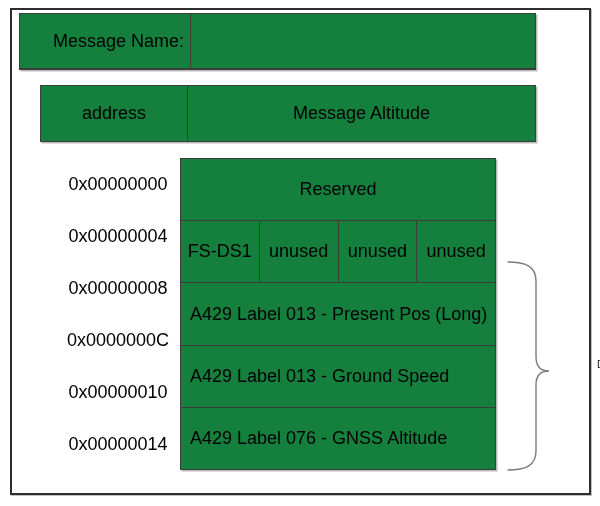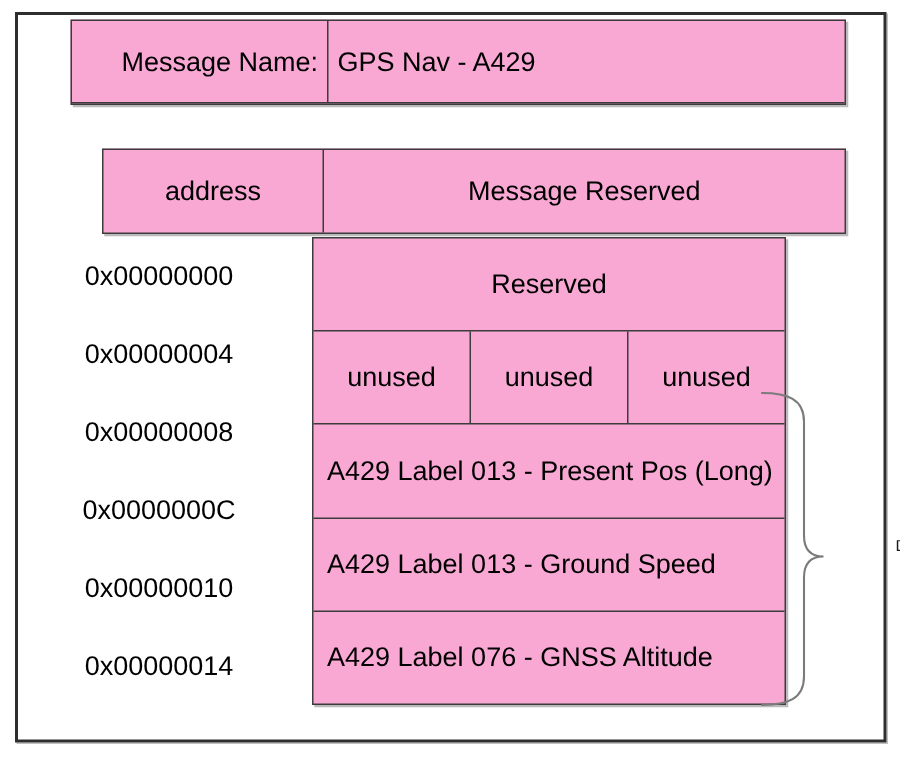--- a/index.html
+++ b/index.html
@@ -1,43 +1,43 @@
 <!DOCTYPE html>
 <html><head>
 <meta charset="utf-8">
 <style>
   html,body { margin:0; padding:0; background:#fff; }
   .canvas {
     position:relative; width:600px; height:506px; background:#fff;
     font-family:"Liberation Sans", sans-serif; color:#000; overflow:hidden;
   }
-  .box { box-sizing:border-box; border:1.5px solid #3c3c3c; background:#f9a8d4;
-         box-shadow:1.5px 1.5px 0 rgba(150,150,150,.65);margin-left:28px; }
+  .box { box-sizing:border-box; border:1.5px solid #3c3c3c; background:#15803d;
+         box-shadow:1.5px 1.5px 0 rgba(150,150,150,.65); }
   .outer {
     position:absolute; left:10px; top:8px; width:581px; height:487px;
     box-sizing:border-box; border:2px solid #2e2e2e; background:#fff;
     box-shadow:1px 1px 0 rgba(150,150,150,.6);
   }
   
   .info-table { position:absolute; left:19px; top:13px; width:517px; height:57px;
                 display:flex; flex-direction:column; font-size:18px; }
   .info-row { flex:1; display:flex; align-items:center; }
   .info-row.first { border-bottom:1.5px solid #3c3c3c; }
   .info-label { width:164px; border-right:1.5px solid #3c3c3c; text-align:right;
                 padding-right:6px; height:100%; display:flex; align-items:center;
                 justify-content:flex-end; }
   .info-value { flex:1; padding-left:6px; }
   
-  .header-table { position:absolute; left:40px; top:99px; width:496px; height:57px;
+  .header-table { position:absolute; left:40px; top:85px; width:496px; height:57px;
                   display:flex; font-size:18px; }
   .addr-head { width:146px; border-right:1.5px solid #3c3c3c;
                display:flex; align-items:center; justify-content:center; }
   .struct-head { flex:1; display:flex; align-items:center; justify-content:center; }
   
-  .addr { position:absolute; left:16px; width:180px; height:52px; font-size:18px;
+  .addr { position:absolute; left:28px; width:180px; height:52px; font-size:18px;
           display:flex; align-items:center; justify-content:center; }
   
   .structure-table { position:absolute; left:180px; top:158px; width:316px; height:312px;
                      display:flex; flex-direction:column; font-size:18px; }
   .srow { flex:1; display:flex; align-items:center; }
   .srow:not(:last-child) { border-bottom:1.5px solid #3c3c3c; }
   .srow.center { justify-content:center; }
   .srow.left { padding-left:9px; }
   .srow.split { padding:0; }
   .scell { flex:1; height:100%; display:flex; align-items:center; justify-content:center; }
@@ -50,41 +50,41 @@
 </head>
 <body>
 
 <div class="canvas">
 
   <div class="outer"></div>
 
   <div class="info-table box">
     <div class="info-row first">
       <div class="info-label">Message Name:</div>
-      <div class="info-value">GPS Nav - A429</div>
     </div>
   </div>
 
   <div class="header-table box">
     <div class="addr-head">address</div>
-    <div class="struct-head">Message Reserved</div>
+    <div class="struct-head">Message Altitude</div>
   </div>
 
   <div class="addr" style="top:158px">0x00000000</div>
   <div class="addr" style="top:210px">0x00000004</div>
   <div class="addr" style="top:262px">0x00000008</div>
   <div class="addr" style="top:314px">0x0000000C</div>
   <div class="addr" style="top:366px">0x00000010</div>
   <div class="addr" style="top:418px">0x00000014</div>
 
   <div class="structure-table box">
     <div class="srow center">
       <span>Reserved</span>
     </div>
     <div class="srow split">
+      <div class="scell">FS-DS1</div>
       <div class="scell">unused</div>
       <div class="scell">unused</div>
       <div class="scell">unused</div>
     </div>
     <div class="srow left">
       <span>A429 Label 013 - Present Pos (Long)</span>
     </div>
     <div class="srow left">
       <span>A429 Label 013 - Ground Speed</span>
     </div>

